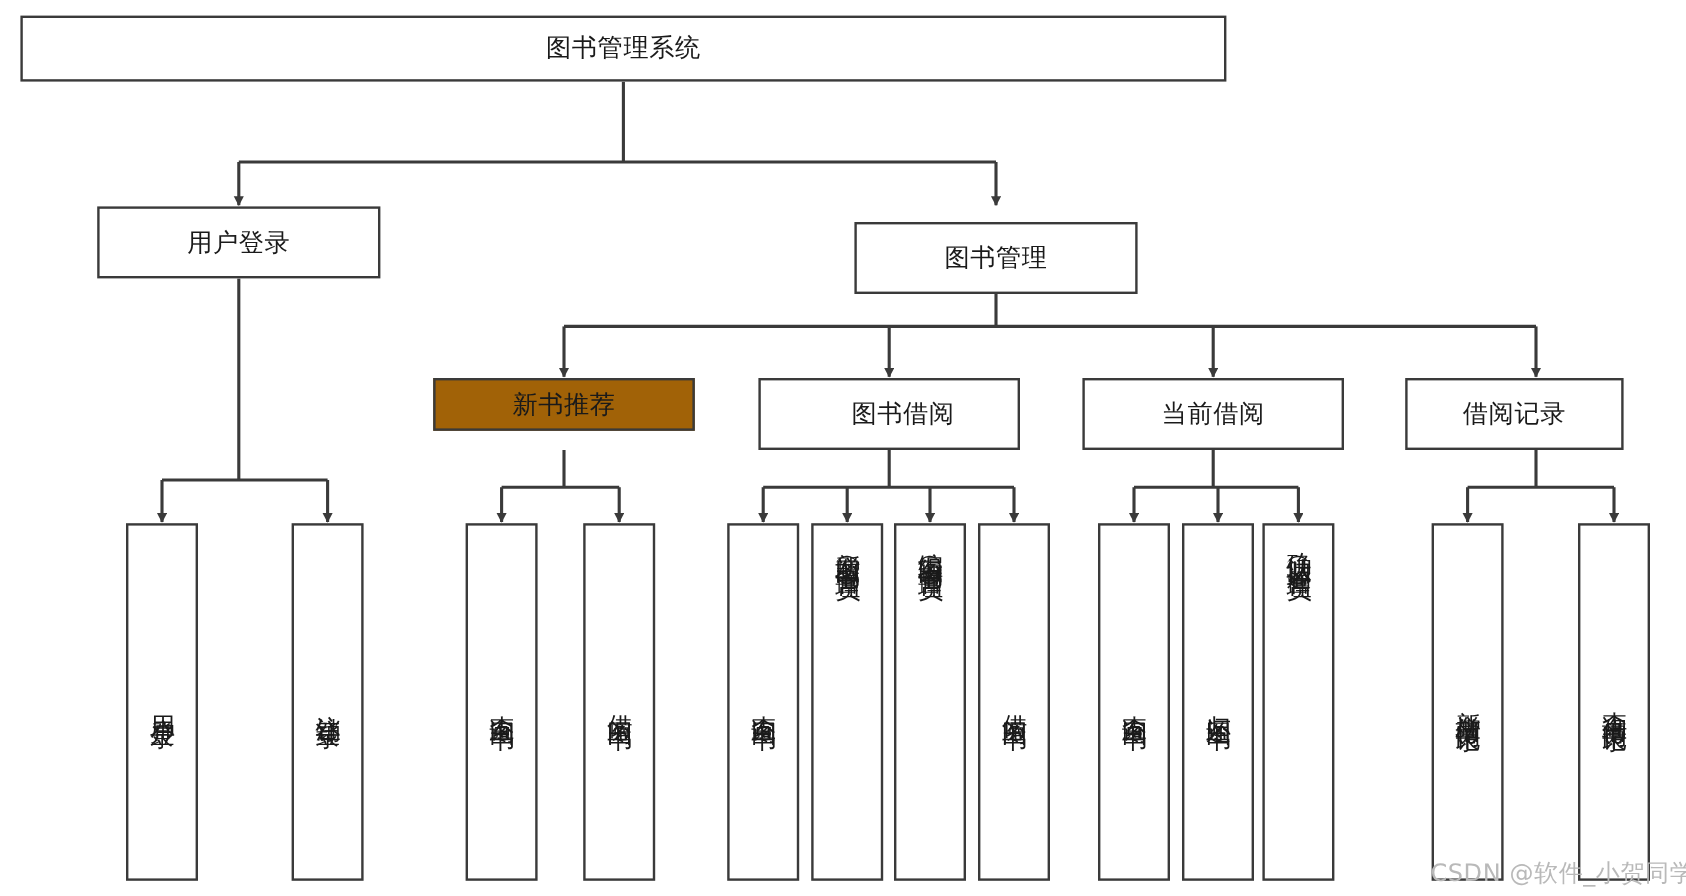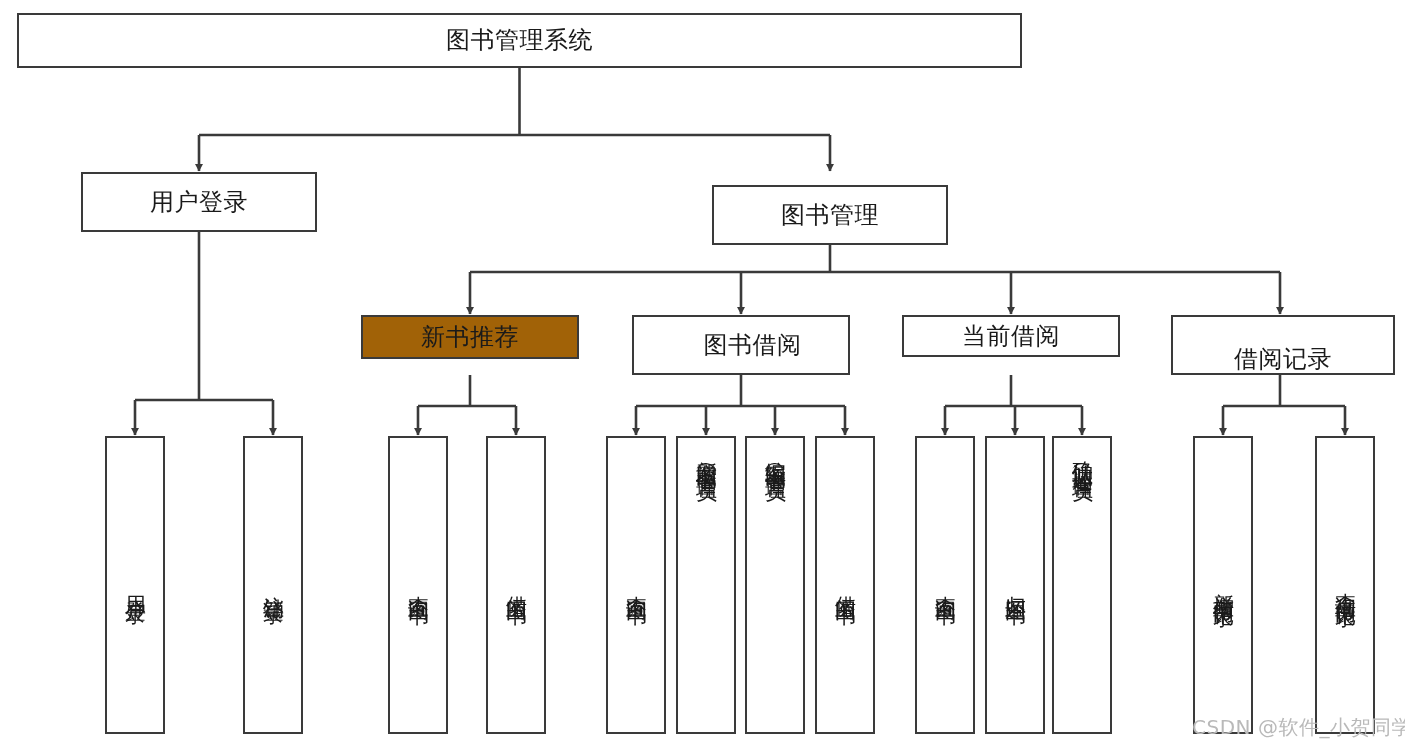--- a/index.html
+++ b/index.html
@@ -33,21 +33,21 @@
     display: flex;
     align-items: center;
     justify-content: center;
     overflow: hidden;
   }
   .node.root {
     border-width: 2px;
   }
   .node-label {
     color: #1a1a1a;
-    font-size: 24px;
+    font-size: 21px;
     line-height: 1.18;
     letter-spacing: 0.5px;
     white-space: nowrap;
     text-align: center;
   }
   
   .node.vertical {
     align-items: flex-start;
     justify-content: center;
     padding-top: 6px;
@@ -127,24 +127,24 @@
       </div>
       <div class="node" style="left: 712px; top: 172px; width: 236px; height: 60px; border-color: rgb(58, 58, 58); background: rgb(255, 255, 255); margin-top: 13px;">
         <span class="node-label" style="color: rgb(26, 26, 26);">图书管理</span>
       </div>
       <div class="node" style="left: 361px; top: 315px; width: 218px; height: 44px; border-color: rgb(58, 58, 58); background: #a16207;">
         <span class="node-label" style="color: rgb(26, 26, 26);">新书推荐</span>
       </div>
       <div class="node" style="left: 632px; top: 315px; width: 218px; height: 60px; border-color: rgb(58, 58, 58); background: rgb(255, 255, 255); padding-left: 23px;">
         <span class="node-label" style="color: rgb(26, 26, 26);">图书借阅</span>
       </div>
-      <div class="node" style="left: 902px; top: 315px; width: 218px; height: 42px; border-color: rgb(58, 58, 58); background: rgb(255, 255, 255);">
+      <div class="node" style="left: 902px; top: 315px; width: 218px; height: 60px; border-color: rgb(58, 58, 58); background: rgb(255, 255, 255);">
         <span class="node-label" style="color: rgb(26, 26, 26);">当前借阅</span>
       </div>
-      <div class="node" style="left: 1171px; top: 315px; width: 224px; height: 60px; border-color: rgb(58, 58, 58); background: rgb(255, 255, 255); align-items: flex-end;">
+      <div class="node" style="left: 1171px; top: 315px; width: 182px; height: 60px; border-color: rgb(58, 58, 58); background: rgb(255, 255, 255);">
         <span class="node-label" style="color: rgb(26, 26, 26);">借阅记录</span>
       </div>
       <div class="node vertical centered" style="left: 105px; top: 436px; width: 60px; height: 298px; border-color: rgb(58, 58, 58); background: rgb(255, 255, 255);">
         <span class="node-label" style="color: rgb(26, 26, 26);">用户登录</span>
       </div>
       <div class="node vertical centered" style="left: 243px; top: 436px; width: 60px; height: 298px; border-color: rgb(58, 58, 58); background: rgb(255, 255, 255);">
         <span class="node-label" style="color: rgb(26, 26, 26);">注销登录</span>
       </div>
       <div class="node vertical centered" style="left: 388px; top: 436px; width: 60px; height: 298px; border-color: rgb(58, 58, 58); background: rgb(255, 255, 255);">
         <span class="node-label" style="color: rgb(26, 26, 26);">查询图书</span>

